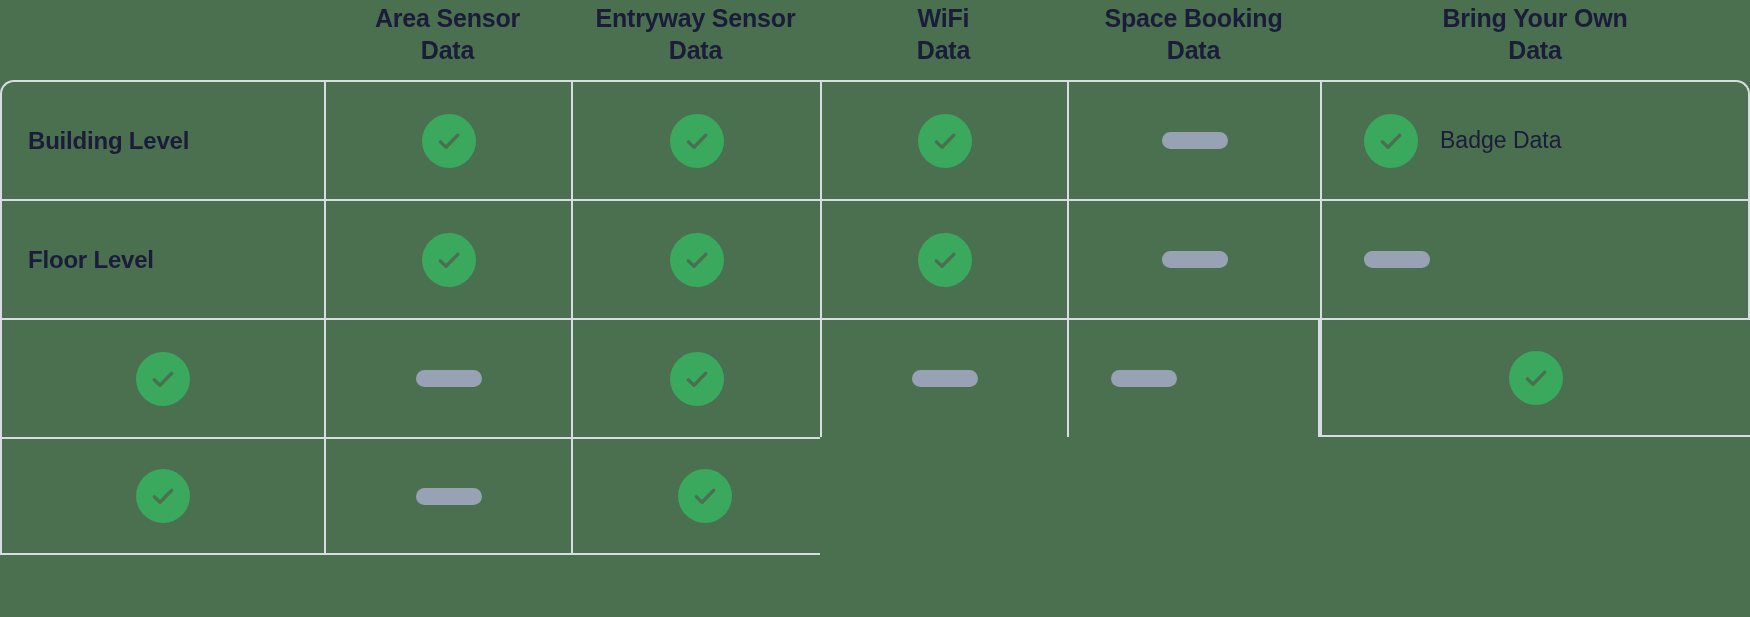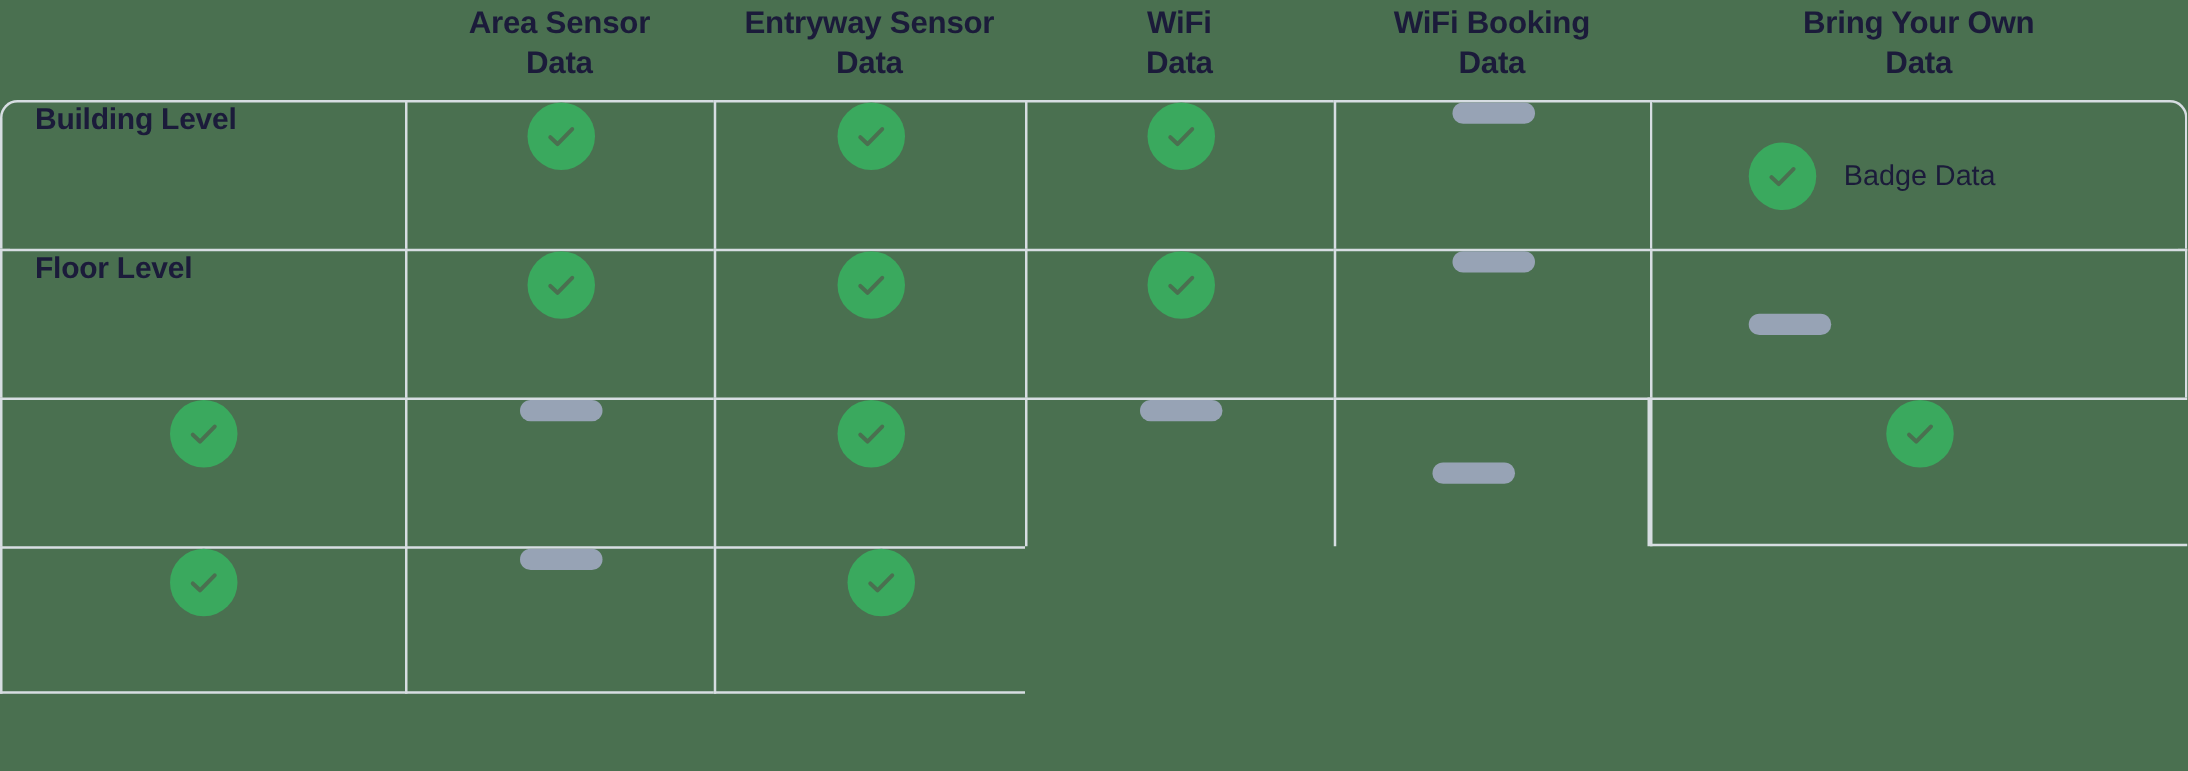--- a/index.html
+++ b/index.html
@@ -35,20 +35,21 @@
     font-weight: bold;
     line-height: 1.28;
     letter-spacing: -0.2px;
     white-space: pre-line;
   }
   .hdr-spacer { }
 
   
   .cell {
     display: flex;
+    align-items: center;
     border-top: 2px solid #d7dde2;
     border-left: 2px solid #d7dde2;
     position: relative;
   }
   .cell.last-col { border-right: 2px solid #d7dde2; }
   .cell.bottom   { border-bottom: 2px solid #d7dde2; }
   .cell.rowlabel { border-left: 2px solid #d7dde2; justify-content: flex-start; padding-left: 26px; }
   .cell.center   { justify-content: center; }
 
   
@@ -85,21 +86,20 @@
     background: #97a3b5;
     flex: none;
   }
 
   .labeled {
     display: flex;
     align-items: center;
     gap: 22px;
     padding-left: 42px;
     width: 100%;
-    margin-left: 35px;
   }
   .labeled-text {
     color: #1b1b3a;
     font-size: 23px;
     font-weight: normal;
     letter-spacing: 0px;
     white-space: nowrap;
   }
 
   
@@ -116,21 +116,21 @@
     </div>
     <div class="hdr">
       <div class="hdr-text">Entryway Sensor
 Data</div>
     </div>
     <div class="hdr">
       <div class="hdr-text">WiFi
 Data</div>
     </div>
     <div class="hdr">
-      <div class="hdr-text">WiFi Booking
+      <div class="hdr-text">Space Booking
 Data</div>
     </div>
     <div class="hdr">
       <div class="hdr-text">Bring Your Own
 Data</div>
     </div>
     <div class="cell rowlabel r-tl">
       <span class="row-label">Building Level</span>
     </div>
     <div class="cell center">

